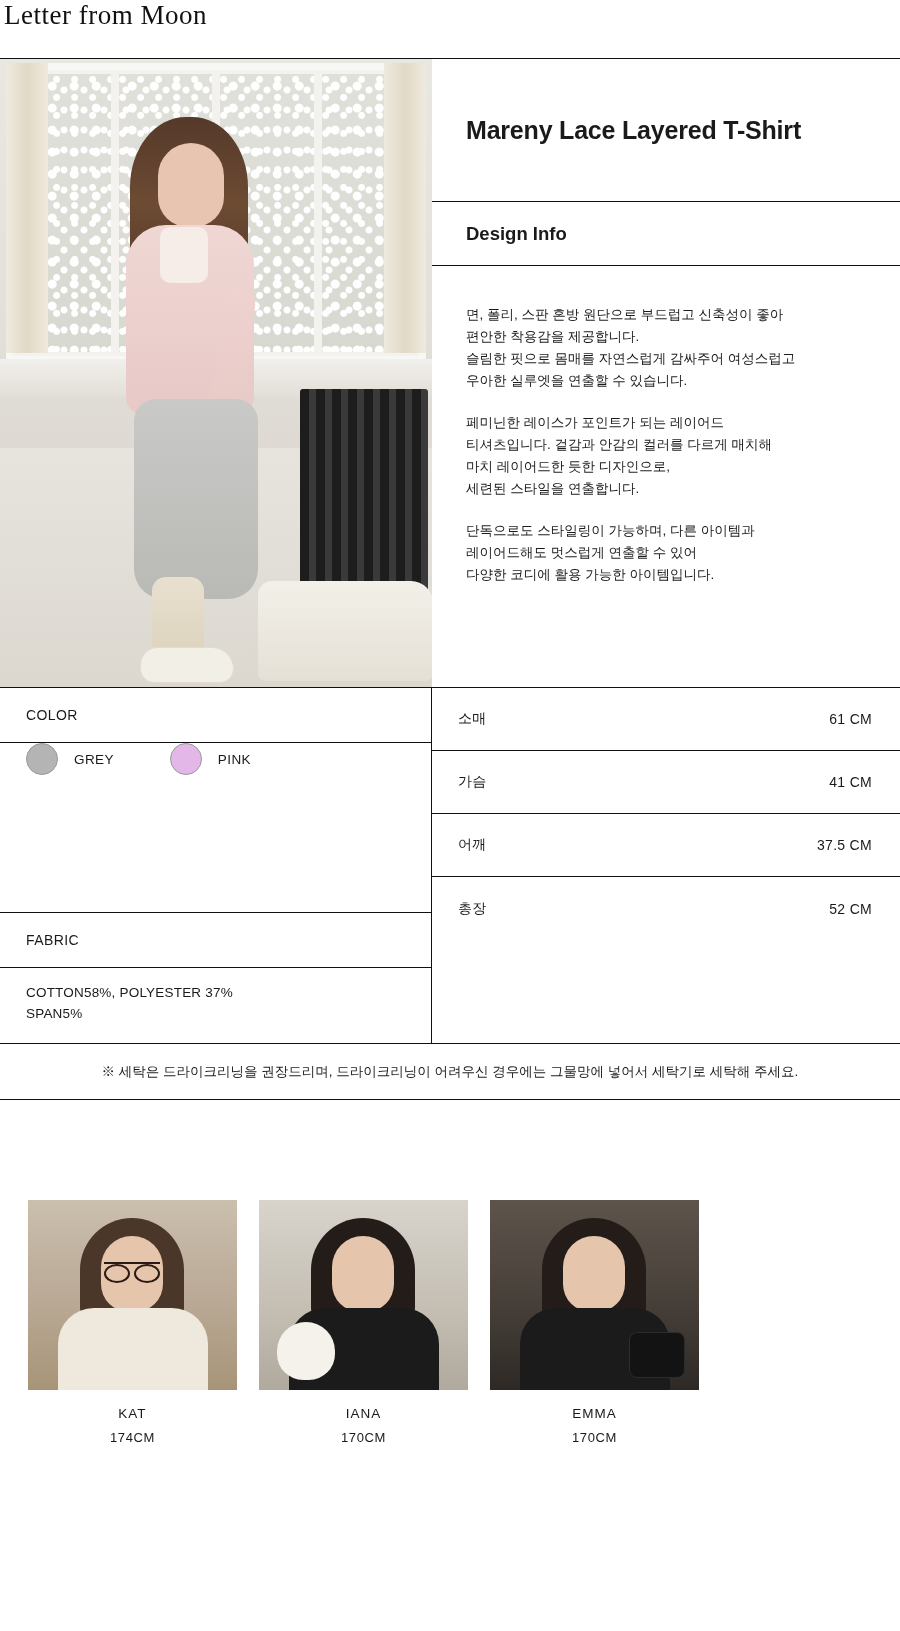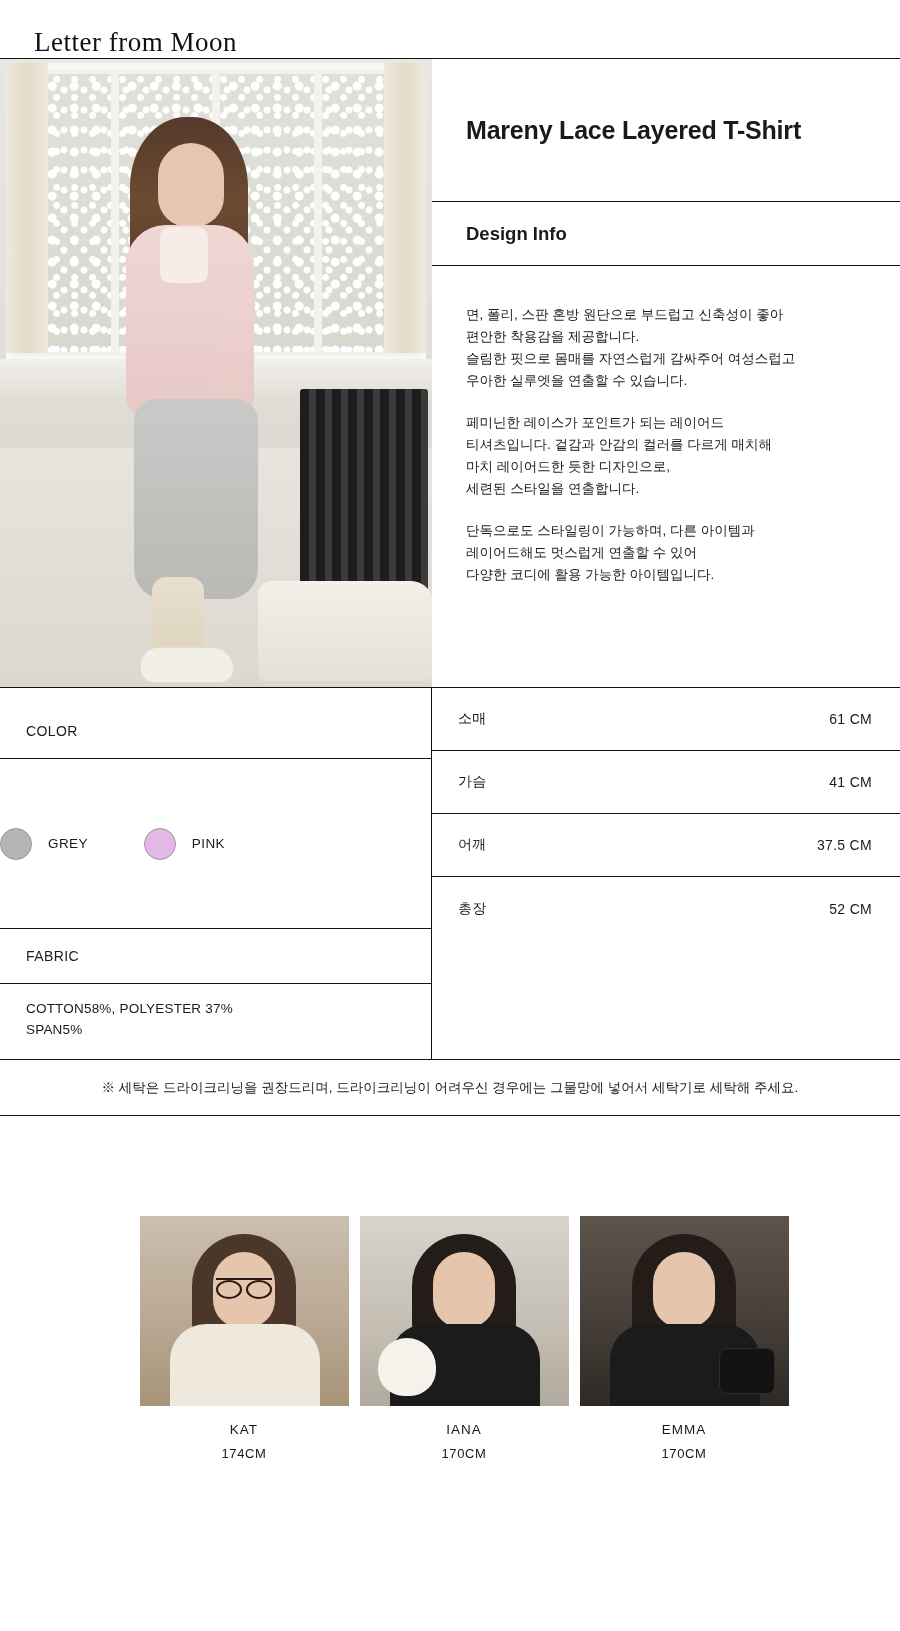--- a/index.html
+++ b/index.html
@@ -12,22 +12,22 @@
     height: 1631px;
     font-family: "Liberation Sans", sans-serif;
     color: #1a1a1a;
     overflow: hidden;
   }
 
   
   .brand-header {
     height: 58px;
     display: flex;
-    align-items: flex-end;
-    padding-left: 34px;
+    align-items: flex-start;
+    padding-left: 4px;
     box-sizing: border-box;
   }
   .brand-logo {
     font-family: "Liberation Serif", serif;
     font-size: 27px;
     letter-spacing: 0.5px;
     color: #111;
   }
 
   
@@ -195,26 +195,26 @@
   .row-head {
     height: 55px;
     display: flex;
     align-items: center;
     padding: 0 28px 0 26px;
     border-bottom: 1px solid #111;
     box-sizing: border-box;
     font-size: 14px;
     letter-spacing: .4px;
     justify-content: space-between;
-    margin-top: 16px;
   }
   .color-body {
     height: 170px;
     display: flex;
-    align-items: center;
+    align-items: flex-start;
+    padding-left: 26px;
     box-sizing: border-box;
     border-bottom: 1px solid #111;
   }
   .swatch-item {
     display: flex;
     align-items: center;
     margin-right: 56px;
   }
   .swatch {
     width: 30px; height: 30px;
@@ -263,22 +263,21 @@
     align-items: center;
     justify-content: center;
     border-bottom: 1px solid #111;
     font-size: 13.5px;
     color: #1b1b1b;
   }
 
   
   .models {
     display: flex;
-    justify-content: center;
-    gap: 11px;
+    gap: 22px;
     padding-top: 100px;
     margin-left: 28px;
   }
   .model-card {
     width: 209px;
     text-align: center;
   }
   .model-photo {
     width: 209px;
     height: 190px;

